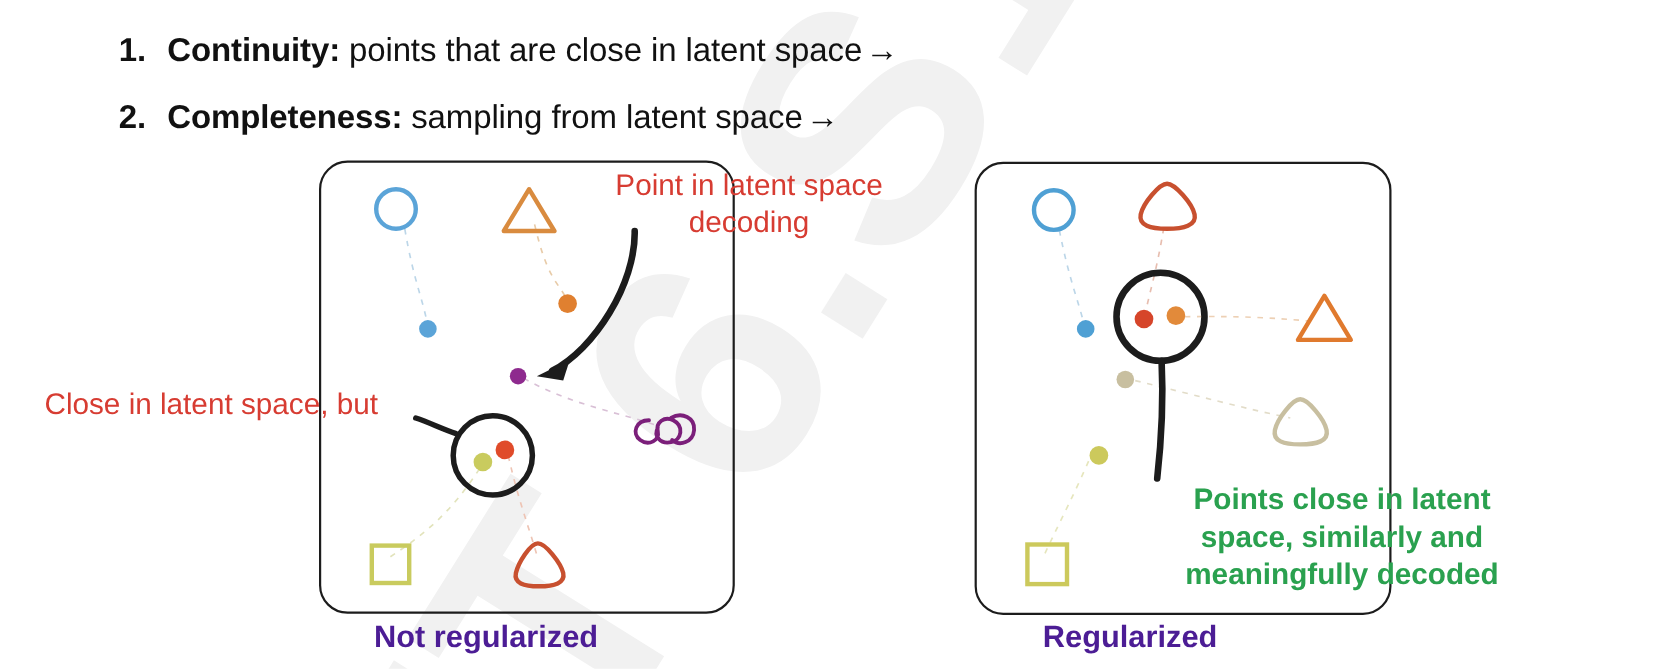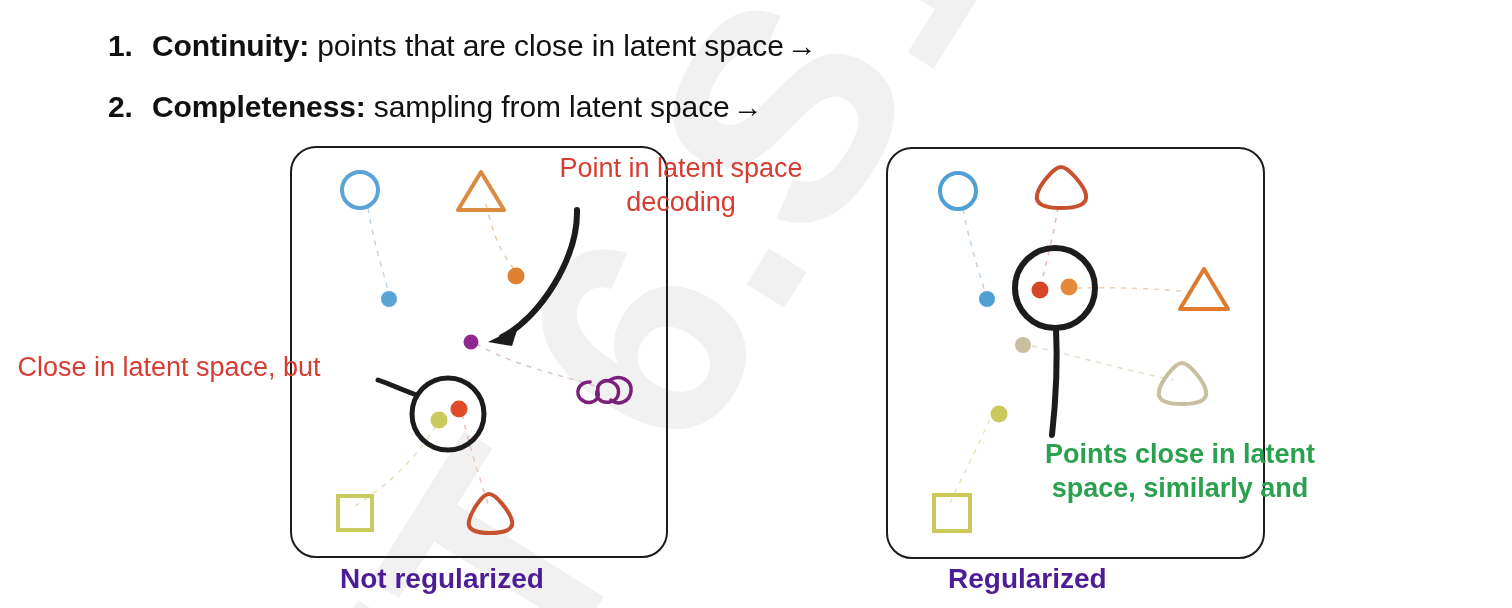--- a/index.html
+++ b/index.html
@@ -100,22 +100,22 @@
   .annot-red {
     color: #d73c32;
     font-size: 27px;
   }
   .annot-green {
     color: #2aa14f;
     font-size: 27px;
     font-weight: bold;
   }
   #annot-point    { left: 536px; top: 151px; width: 290px; }
-  #annot-close    { left: 2px;   top: 350px; width: 334px; }
-  #annot-points   { left: 1000px; top: 437px; width: 360px; text-align: center; }
+  #annot-close    { left: 25px;   top: 350px; width: 334px; }
+  #annot-points   { left: 1040px; top: 437px; width: 360px; text-align: center; }
 </style>
 </head>
 <body>
 
 <svg id="watermark" viewBox="0 0 1512 608" xmlns="http://www.w3.org/2000/svg" aria-hidden="true">
   <g transform="rotate(-58 756 304)" fill="#f1f1f1">
     <text x="756" y="330" font-family="'Liberation Sans', sans-serif" font-size="300" font-weight="bold" text-anchor="middle">MIT 6.S191</text>
   </g>
 </svg>
 
@@ -211,16 +211,17 @@
   <div>decoding</div>
 </div>
 
 <div class="annot annot-red" id="annot-close">
   <div>Close in latent space, but</div>
 </div>
 
 <div class="annot annot-green" id="annot-points">
   <div>Points close in latent</div>
   <div>space, similarly and</div>
+  <div>meaningfully decoded</div>
 </div>
 
 <div class="caption" id="caption-left">Not regularized</div>
 <div class="caption" id="caption-right">Regularized</div>
 
 </body></html>

